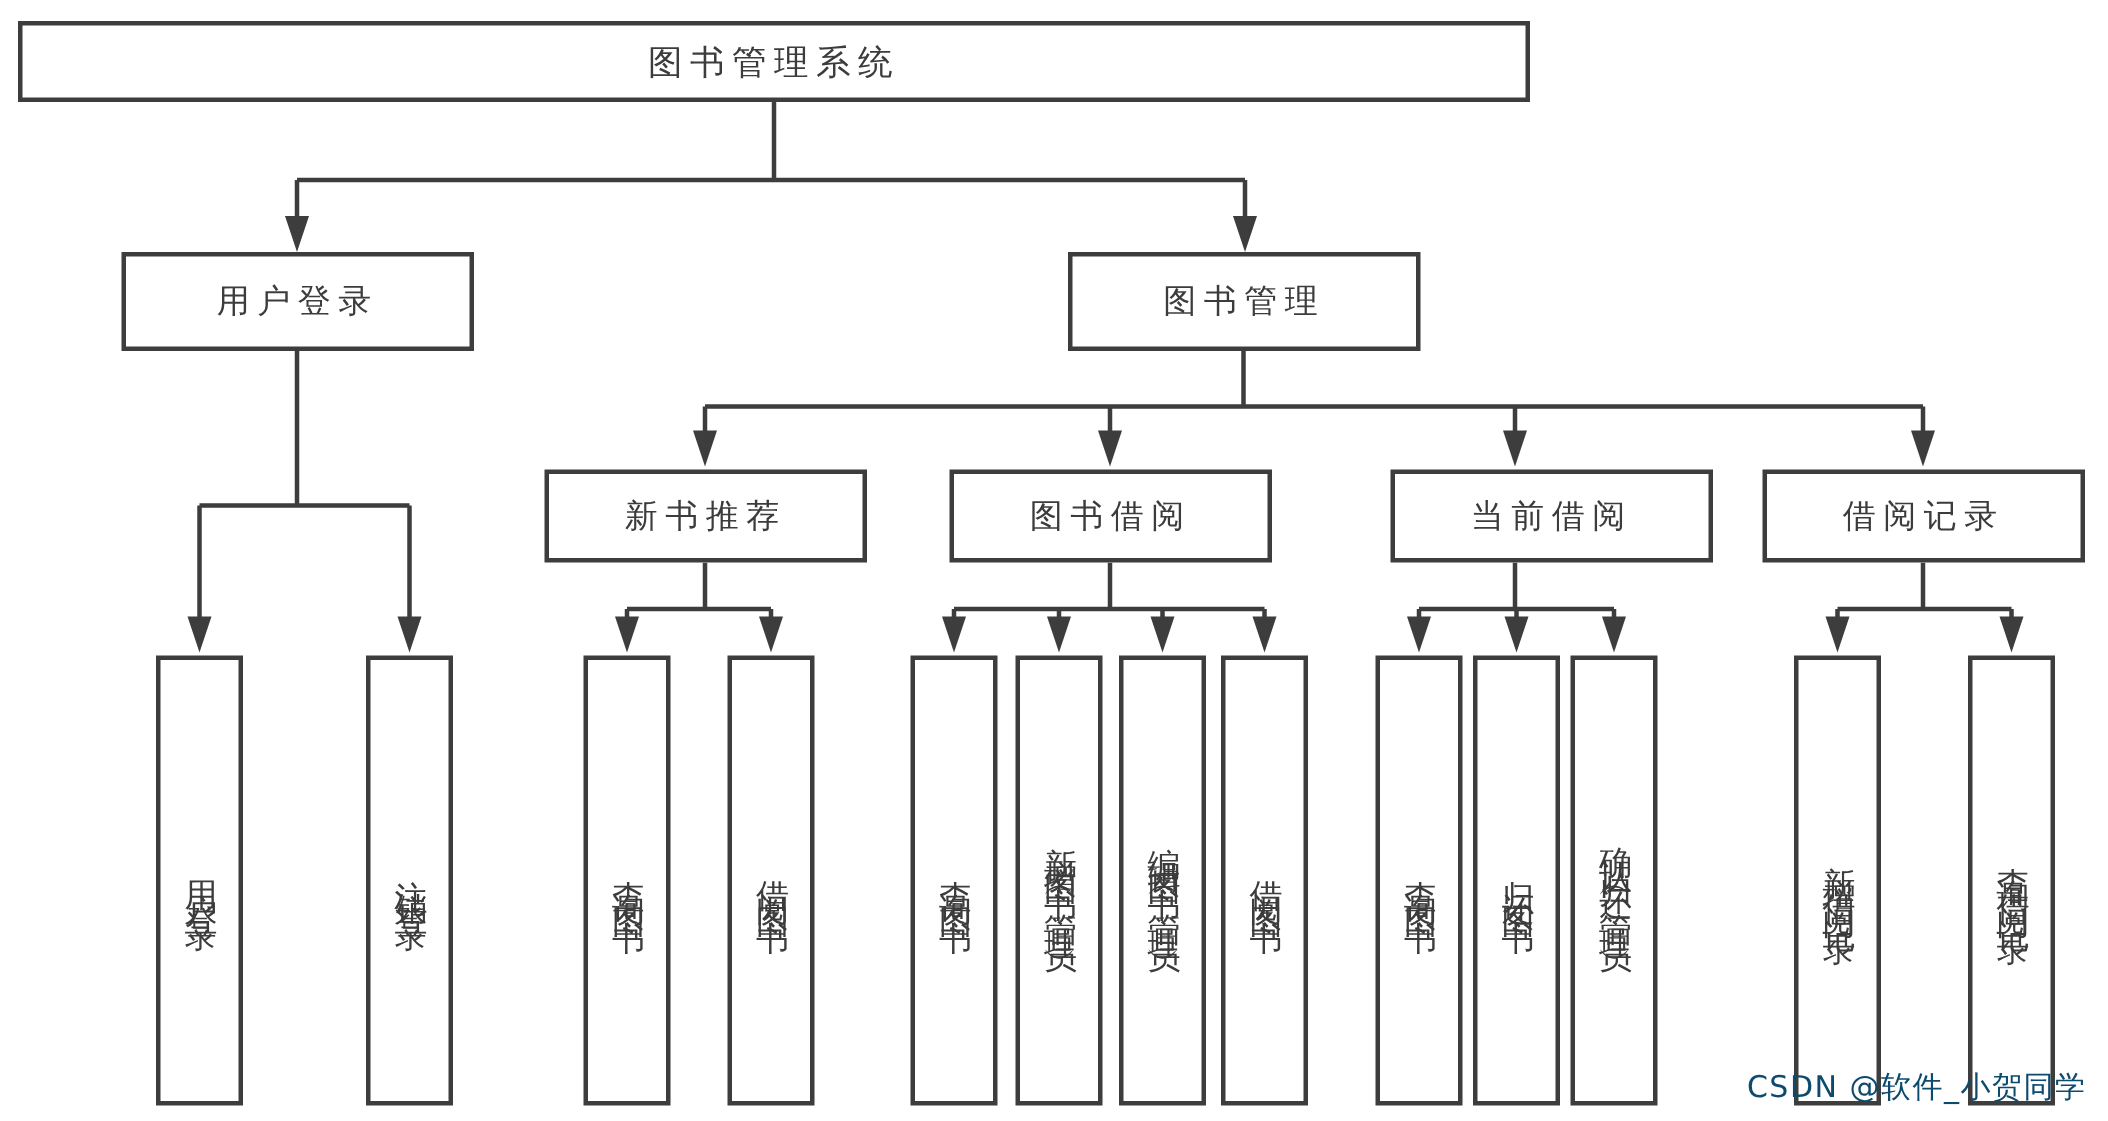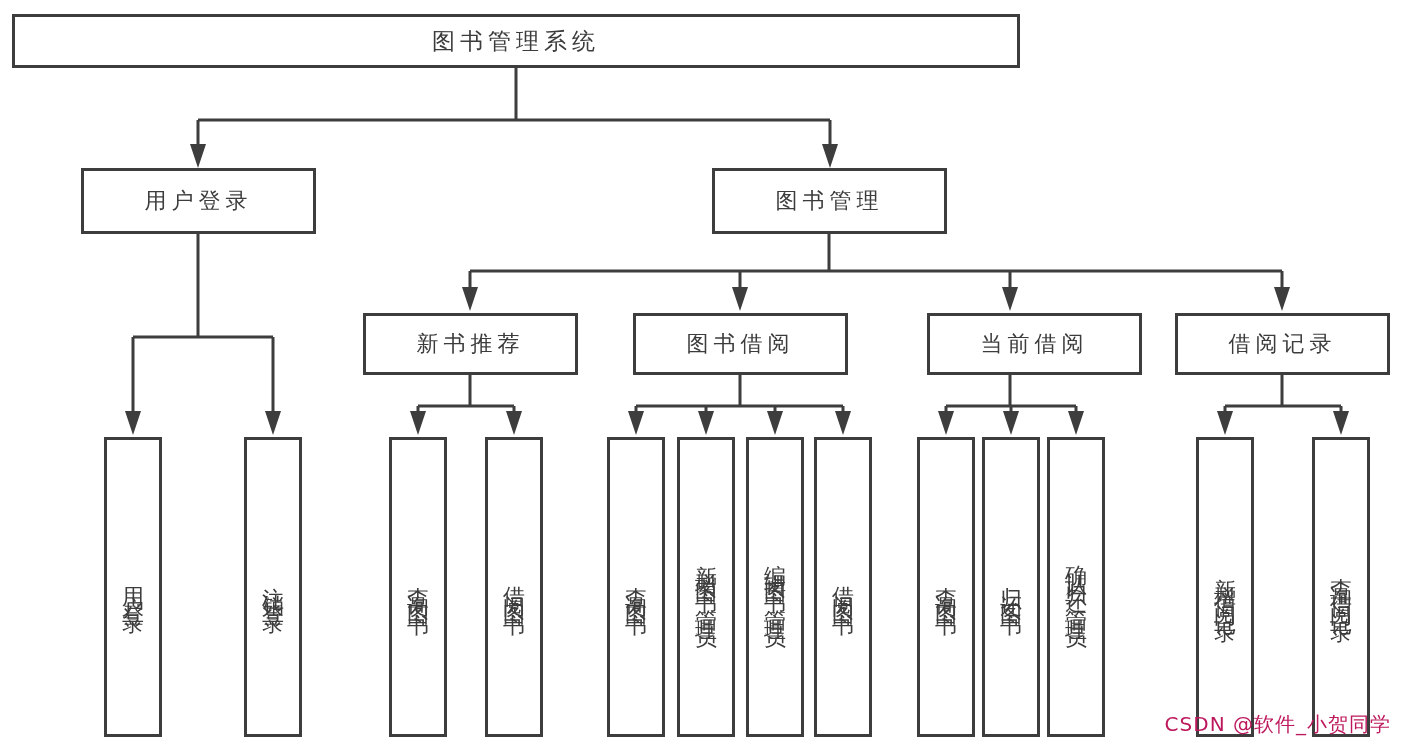--- a/index.html
+++ b/index.html
@@ -74,21 +74,21 @@
   .lf-d1 { left: 917px; }
   .lf-d2 { left: 982px; }
   .lf-d3 { left: 1047px; }
   .lf-e1 { left: 1196px; }
   .lf-e2 { left: 1312px; }
   .watermark {
     position: absolute;
     right: 14px;
     bottom: 9px;
     font-size: 20px;
-    color: #be185d;
+    color: #0c4a6e;
     letter-spacing: 1px;
     z-index: 3;
     white-space: nowrap;
     text-align: center;
   }
 </style>
 </head>
 <body>
 
 <div class="stage">

